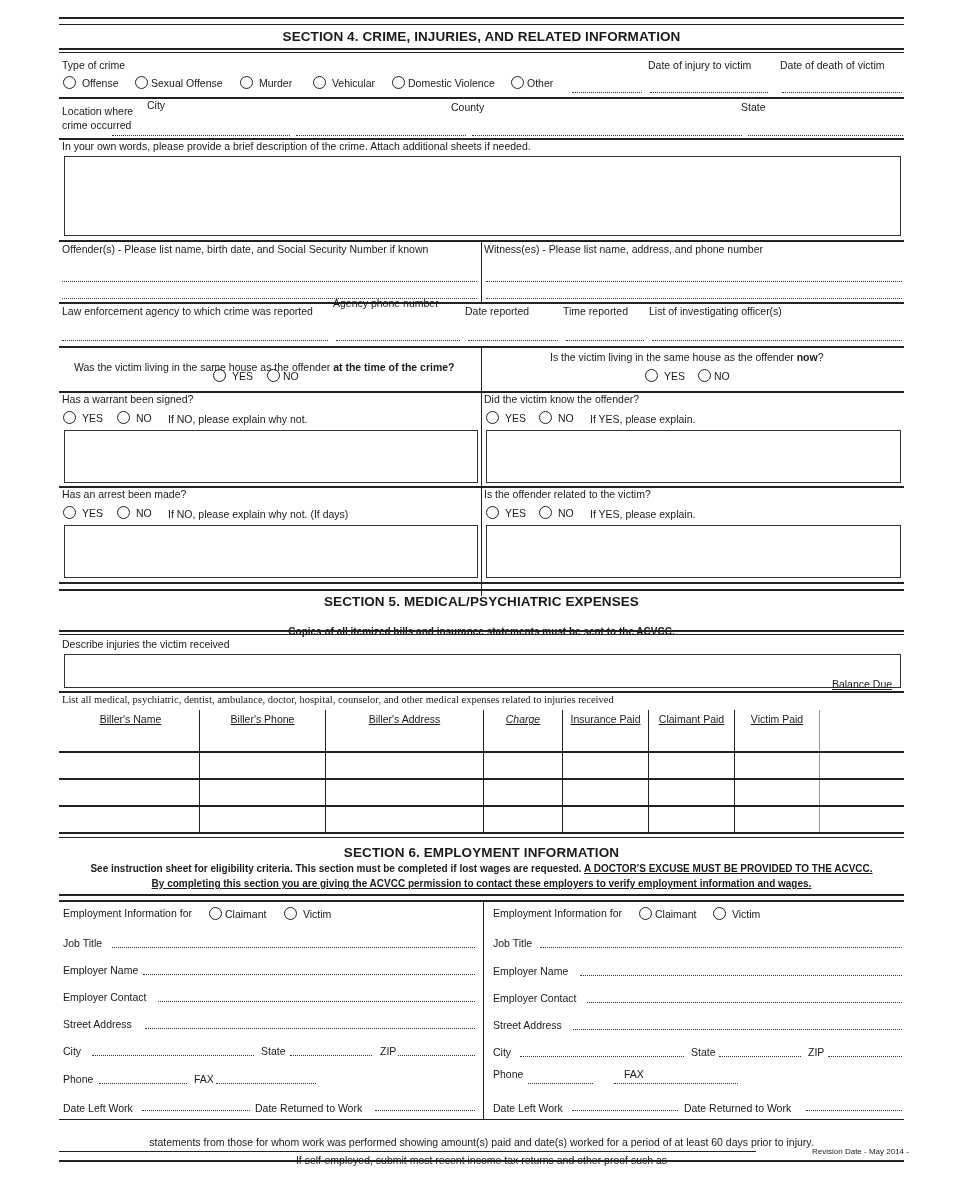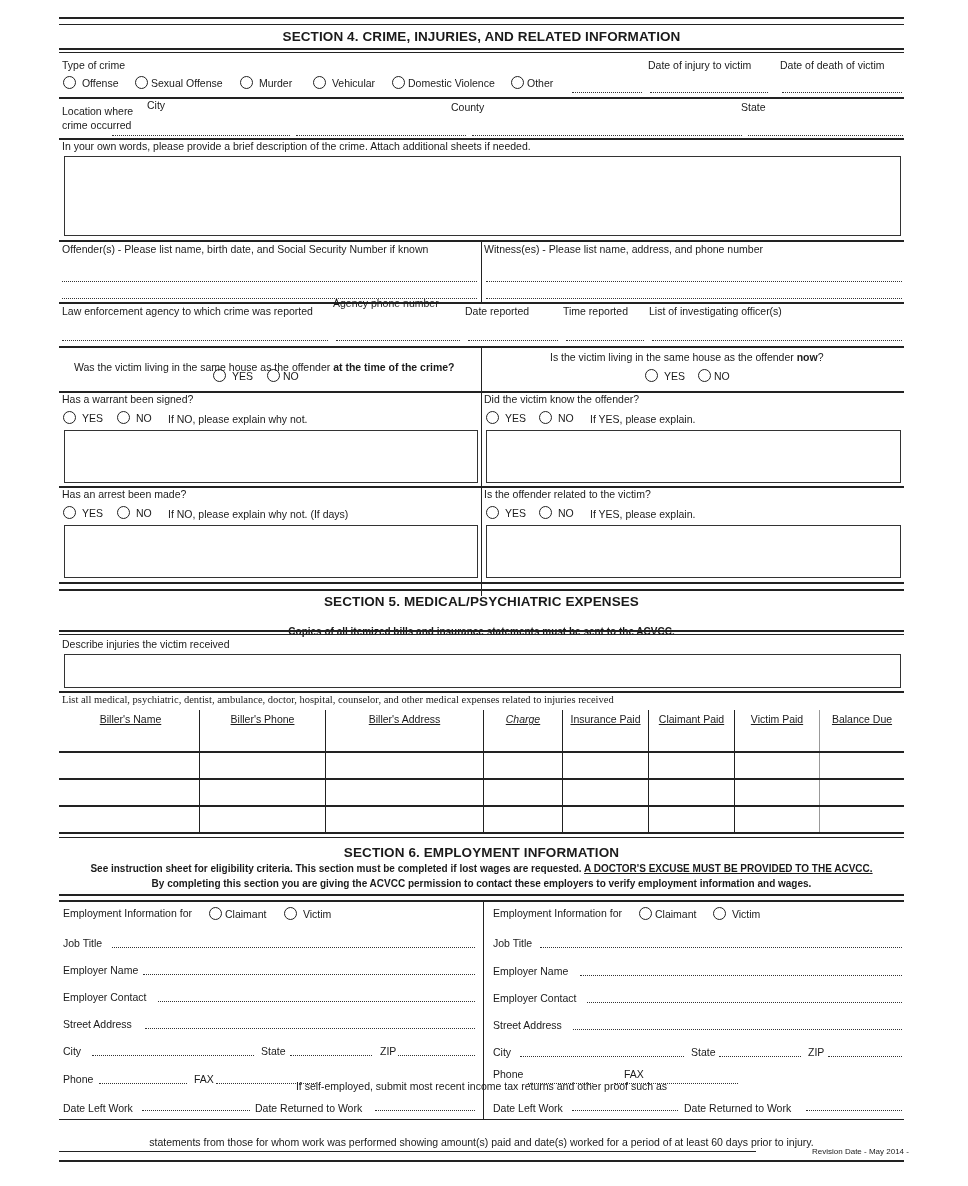--- a/index.html
+++ b/index.html
@@ -136,39 +136,39 @@
 <div class="hline thick" style="left:59px;top:691px;width:845px;"></div>
 <div class="txt" style="left:62px;top:694px;font-family:Liberation Serif, serif;">List all medical, psychiatric, dentist, ambulance, doctor, hospital, counselor, and other medical expenses related to injuries received</div>
 
 <div class="th" style="left:62px;width:137px;top:713px;">Biller's Name</div>
 <div class="th" style="left:200px;width:125px;top:713px;">Biller's Phone</div>
 <div class="th" style="left:326px;width:157px;top:713px;">Biller's Address</div>
 <div class="th" style="left:484px;width:78px;top:713px;font-style:italic;">Charge</div>
 <div class="th" style="left:563px;width:85px;top:713px;">Insurance Paid</div>
 <div class="th" style="left:649px;width:85px;top:713px;">Claimant Paid</div>
 <div class="th" style="left:735px;width:84px;top:713px;text-align:center;">Victim Paid</div>
-<div class="th" style="left:820px;width:84px;top:713px;">Balance Due</div>
+<div class="th" style="left:820px;width:84px;top:678px;">Balance Due</div>
 
 <div class="vline" style="left:199px;top:710px;height:124px;"></div>
 <div class="vline" style="left:325px;top:710px;height:124px;"></div>
 <div class="vline" style="left:483px;top:710px;height:124px;"></div>
 <div class="vline" style="left:562px;top:710px;height:124px;"></div>
 <div class="vline" style="left:648px;top:710px;height:124px;"></div>
 <div class="vline" style="left:734px;top:710px;height:124px;"></div>
 <div class="vline" style="left:819px;top:710px;height:124px;border-left-color:#999;"></div>
 
 <div class="hline thick" style="left:59px;top:751px;width:845px;"></div>
 <div class="hline thick" style="left:59px;top:778px;width:845px;"></div>
 <div class="hline thick" style="left:59px;top:805px;width:845px;"></div>
 <div class="hline thick" style="left:59px;top:832px;width:845px;"></div>
 <div class="hline" style="left:59px;top:837px;width:845px;"></div>
 
 <div class="section-title" style="top:845px;">SECTION 6. EMPLOYMENT INFORMATION</div>
 <div class="sub" style="top:863px;"><span>See instruction sheet for eligibility criteria. This section must be completed if lost wages are requested. </span><span class="u">A DOCTOR'S EXCUSE MUST BE PROVIDED TO THE ACVCC.</span></div>
-<div class="sub" style="top:878px;">By completing this section you are giving the ACVCC permission to contact these employers to verify employment information and wages.</div>
+<div class="sub" style="top:878px;text-decoration:underline;">By completing this section you are giving the ACVCC permission to contact these employers to verify employment information and wages.</div>
 <div class="hline thick" style="left:59px;top:894px;width:845px;"></div>
 <div class="hline thick" style="left:59px;top:900px;width:845px;"></div>
 <div class="vline" style="left:483px;top:900px;height:220px;"></div>
 
 <div class="txt" style="left:63px;top:907px;">Employment Information for</div>
 <div class="ropt" style="left:209px;top:907px;">
     <span class="radio"></span>
     <span>Claimant</span>
   </div>
 <div class="ropt" style="left:284px;top:907px;"><span class="radio"></span>&nbsp;<span>Victim</span></div>
@@ -220,17 +220,17 @@
 <div class="txt" style="left:493px;top:1068px;">Phone</div>
 <div class="field" style="left:528px;top:1083px;width:65px;"></div>
 <div class="txt" style="left:624px;top:1068px;">FAX</div>
 <div class="field" style="left:614px;top:1083px;width:124px;"></div>
 <div class="txt" style="left:493px;top:1102px;">Date Left Work</div>
 <div class="field" style="left:572px;top:1110px;width:106px;"></div>
 <div class="txt" style="left:684px;top:1102px;">Date Returned to  Work</div>
 <div class="field" style="left:806px;top:1110px;width:96px;"></div>
 
 <div class="hline" style="left:59px;top:1119px;width:845px;"></div>
-<div class="txt" style="left:59px;width:845px;text-align:center;top:1080px;">If self-employed, submit most recent income tax returns and other proof such as</div>
+<div class="txt" style="left:59px;width:845px;text-align:center;top:1154px;">If self-employed, submit most recent income tax returns and other proof such as</div>
 <div class="txt" style="left:59px;width:845px;text-align:center;top:1136px;">statements from those for whom work was performed showing amount(s) paid and date(s) worked for a period of at least 60 days prior to injury.</div>
 <div class="hline" style="left:59px;top:1151px;width:697px;"></div>
 <div class="txt" style="left:812px;top:1147px;font-size:8px;">Revision Date - May 2014 -</div>
 <div class="hline thick" style="left:59px;top:1160px;width:845px;"></div>
 
 </body></html>

